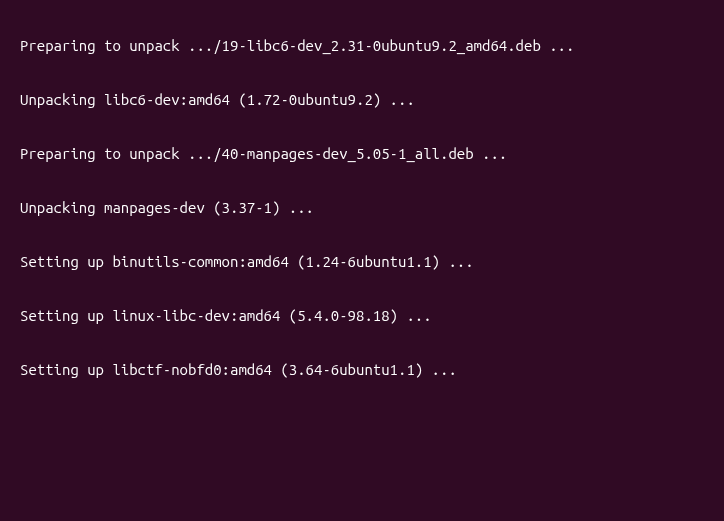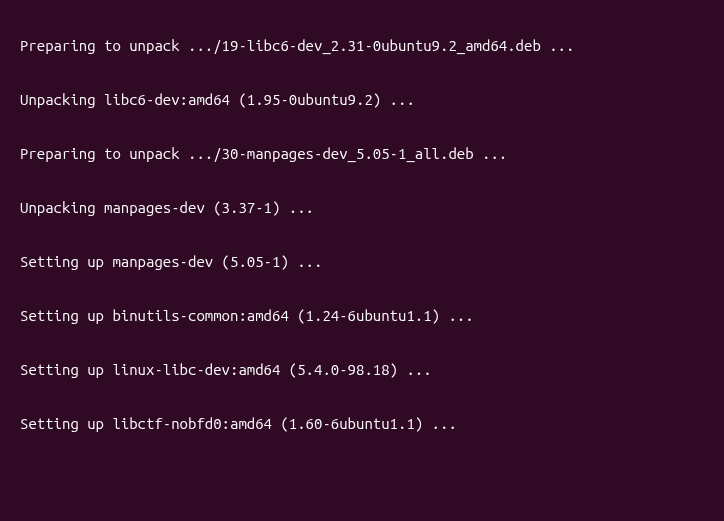--- a/index.html
+++ b/index.html
@@ -23,27 +23,26 @@
   }
   .line {
     white-space: pre;
   }
 </style>
 </head>
 <body>
 
 <div class="terminal">
   <div class="line">Preparing to unpack .../19-libc6-dev_2.31-0ubuntu9.2_amd64.deb ...</div>
-  <div class="line">Unpacking libc6-dev:amd64 (1.95-0ubuntu9.2) ...</div>
-  <div class="line">Preparing to unpack .../30-manpages-dev_5.05-1_all.deb ...</div>
+  <div class="line">Unpacking libc6-dev:amd64 (1.72-0ubuntu9.2) ...</div>
+  <div class="line">Preparing to unpack .../40-manpages-dev_5.05-1_all.deb ...</div>
   <div class="line">Unpacking manpages-dev (3.37-1) ...</div>
-  <div class="line">Setting up manpages-dev (5.05-1) ...</div>
   <div class="line">Setting up binutils-common:amd64 (1.24-6ubuntu1.1) ...</div>
   <div class="line">Setting up linux-libc-dev:amd64 (5.4.0-98.18) ...</div>
-  <div class="line">Setting up libctf-nobfd0:amd64 (1.60-6ubuntu1.1) ...</div>
+  <div class="line">Setting up libctf-nobfd0:amd64 (3.64-6ubuntu1.1) ...</div>
   
   
   
   
   
   
   
   
   
   

